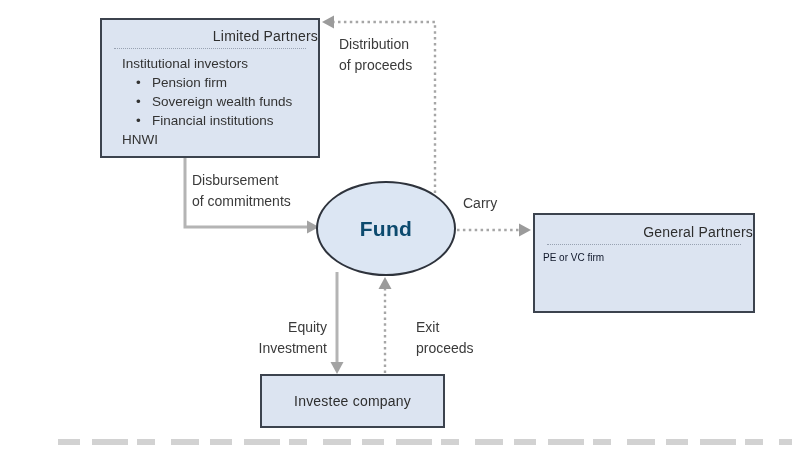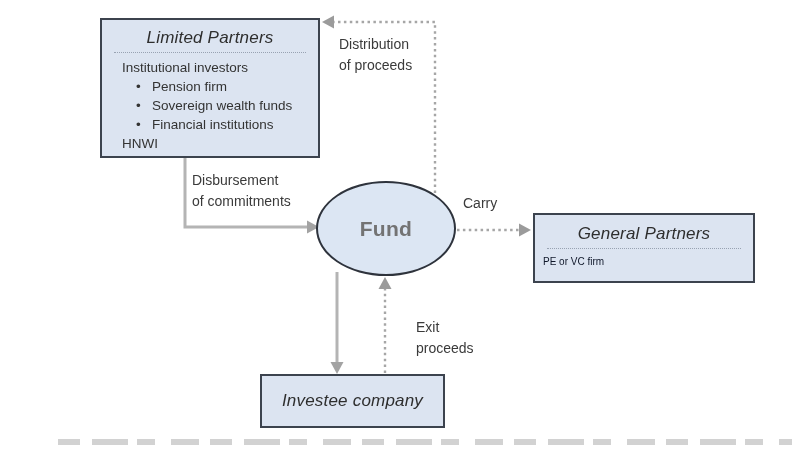--- a/index.html
+++ b/index.html
@@ -12,52 +12,51 @@
   .stage{position:absolute;inset:0;}
   svg.wires{position:absolute;left:0;top:0;width:800px;height:450px;pointer-events:none;}
 
   .node{
     position:absolute;
     background:#dce4f1;
     border:2px solid #3c434e;
     box-sizing:border-box;
   }
   .node .title{
-    text-align:center;
-    font-size:17px;
+    text-align:right;
+    font-size:14px;
     color:#2e2e2e;
     letter-spacing:.2px;
-    font-style:italic;
   }
   .divider{
     border-top:1.5px dotted #98a2b2;
     margin:4px 12px 5px 12px;
     height:0;
   }
 
   .lp-box{left:100px;top:18px;width:220px;height:140px;padding-top:8px;}
   .lp-body{font-size:13.5px;line-height:19px;padding:0 20px;color:#333;}
   .bullet-row{display:flex;padding-left:14px;}
   .bullet-marker{width:16px;flex:0 0 16px;}
 
-  .gp-box{left:533px;top:213px;width:222px;height:70px;padding-top:9px;}
+  .gp-box{left:533px;top:213px;width:222px;height:100px;padding-top:9px;}
   .gp-body{font-size:10px;padding:2px 8px;color:#0f172a;}
 
   .investee-box{
     left:260px;top:374px;width:185px;height:54px;
     display:flex;align-items:center;justify-content:center;
   }
 
   .fund-ellipse{
     position:absolute;left:316px;top:181px;width:140px;height:95px;
     background:#dce6f3;border:2px solid #2e333c;border-radius:50%;
     box-sizing:border-box;
     display:flex;align-items:center;justify-content:center;
   }
-  .fund-ellipse .fund-label{font-size:21px;font-weight:bold;color:#737373;letter-spacing:.3px;}
+  .fund-ellipse .fund-label{font-size:21px;font-weight:bold;color:#0c4a6e;letter-spacing:.3px;}
 
   .edge-label{
     position:absolute;
     font-size:14px;line-height:21px;color:#3a3a3a;
     white-space:pre-line;
   }
   .lbl-distribution{left:339px;top:34px;}
   .lbl-disbursement{left:192px;top:170px;}
   .lbl-carry{left:463px;top:193px;width:54px;}
   .lbl-equity{left:225px;top:317px;width:102px;text-align:right;}
@@ -131,16 +130,18 @@
 
   <div class="node investee-box">
     <div class="title">Investee company</div>
   </div>
 
   <div class="edge-label lbl-distribution">Distribution
 of proceeds</div>
   <div class="edge-label lbl-disbursement">Disbursement
 of commitments</div>
   <div class="edge-label lbl-carry">Carry</div>
+  <div class="edge-label lbl-equity">Equity
+Investment</div>
   <div class="edge-label lbl-exit">Exit
 proceeds</div>
 
 </div>
 
 </body></html>

